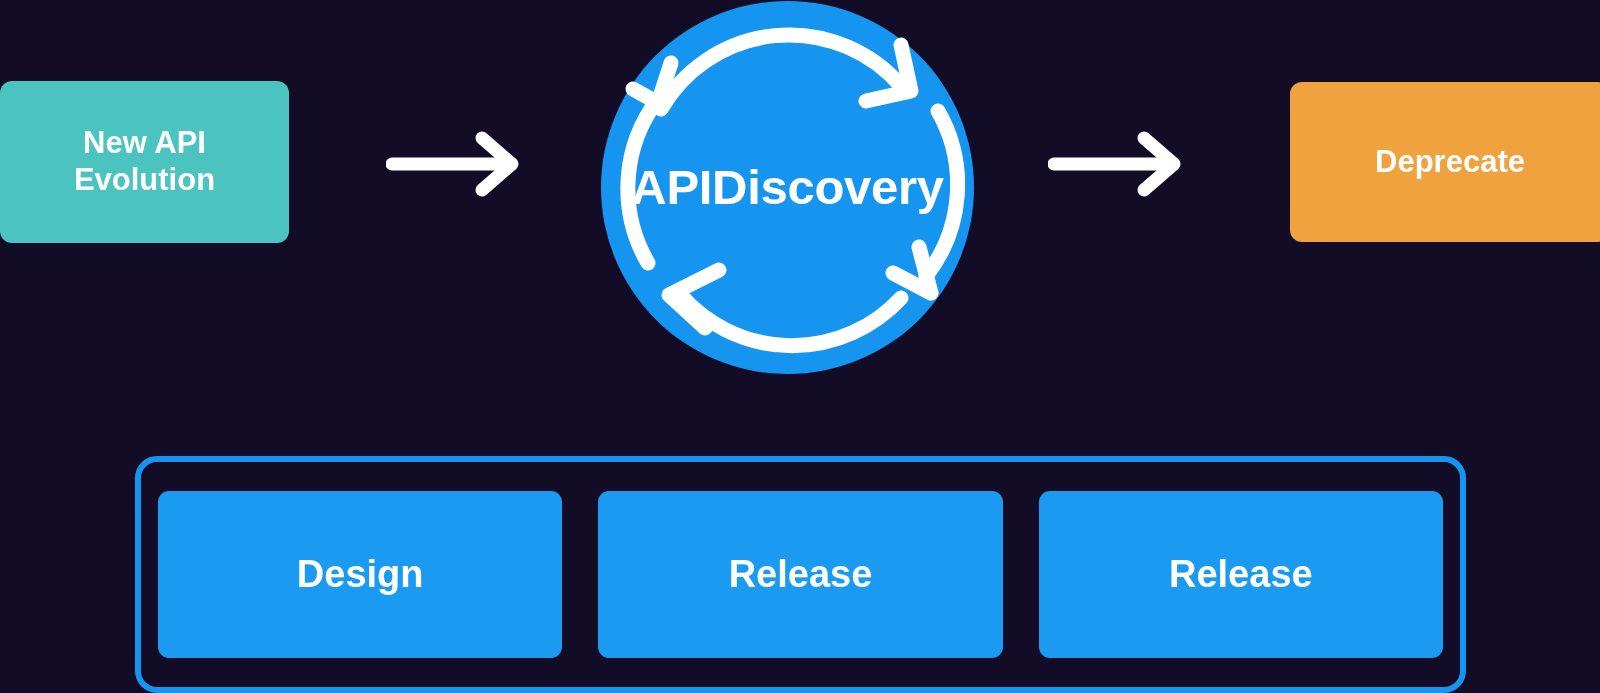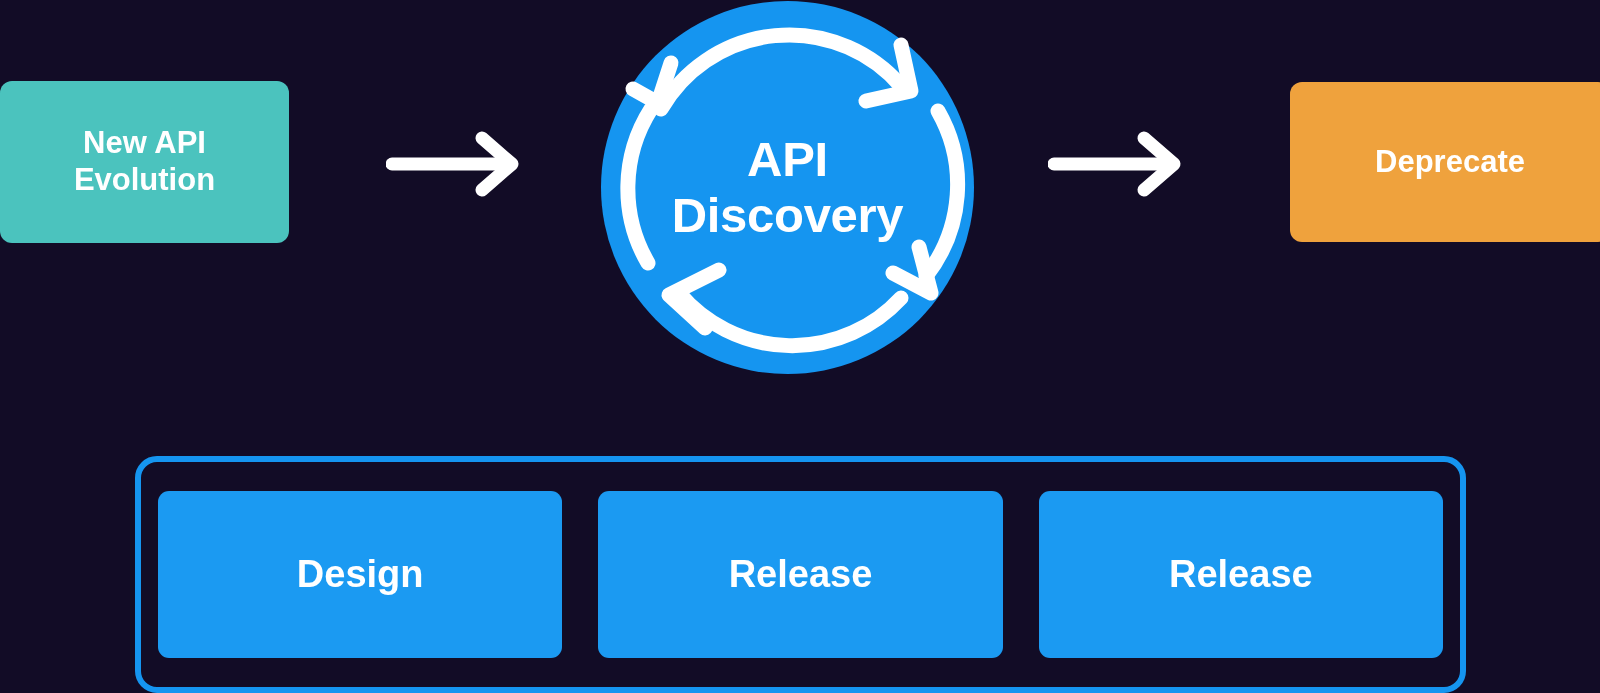--- a/index.html
+++ b/index.html
@@ -80,21 +80,21 @@
     position: absolute;
     inset: 0;
   }
   #evolution-label {
     position: absolute;
     left: 0;
     top: 0;
     width: 373px;
     height: 373px;
     display: flex;
-    flex-direction: column;
+    flex-direction: row;
     align-items: center;
     justify-content: center;
     color: #ffffff;
     font-weight: bold;
     font-size: 49px;
     line-height: 1.14;
     letter-spacing: -0.3px;
     text-align: center;
   }
 

